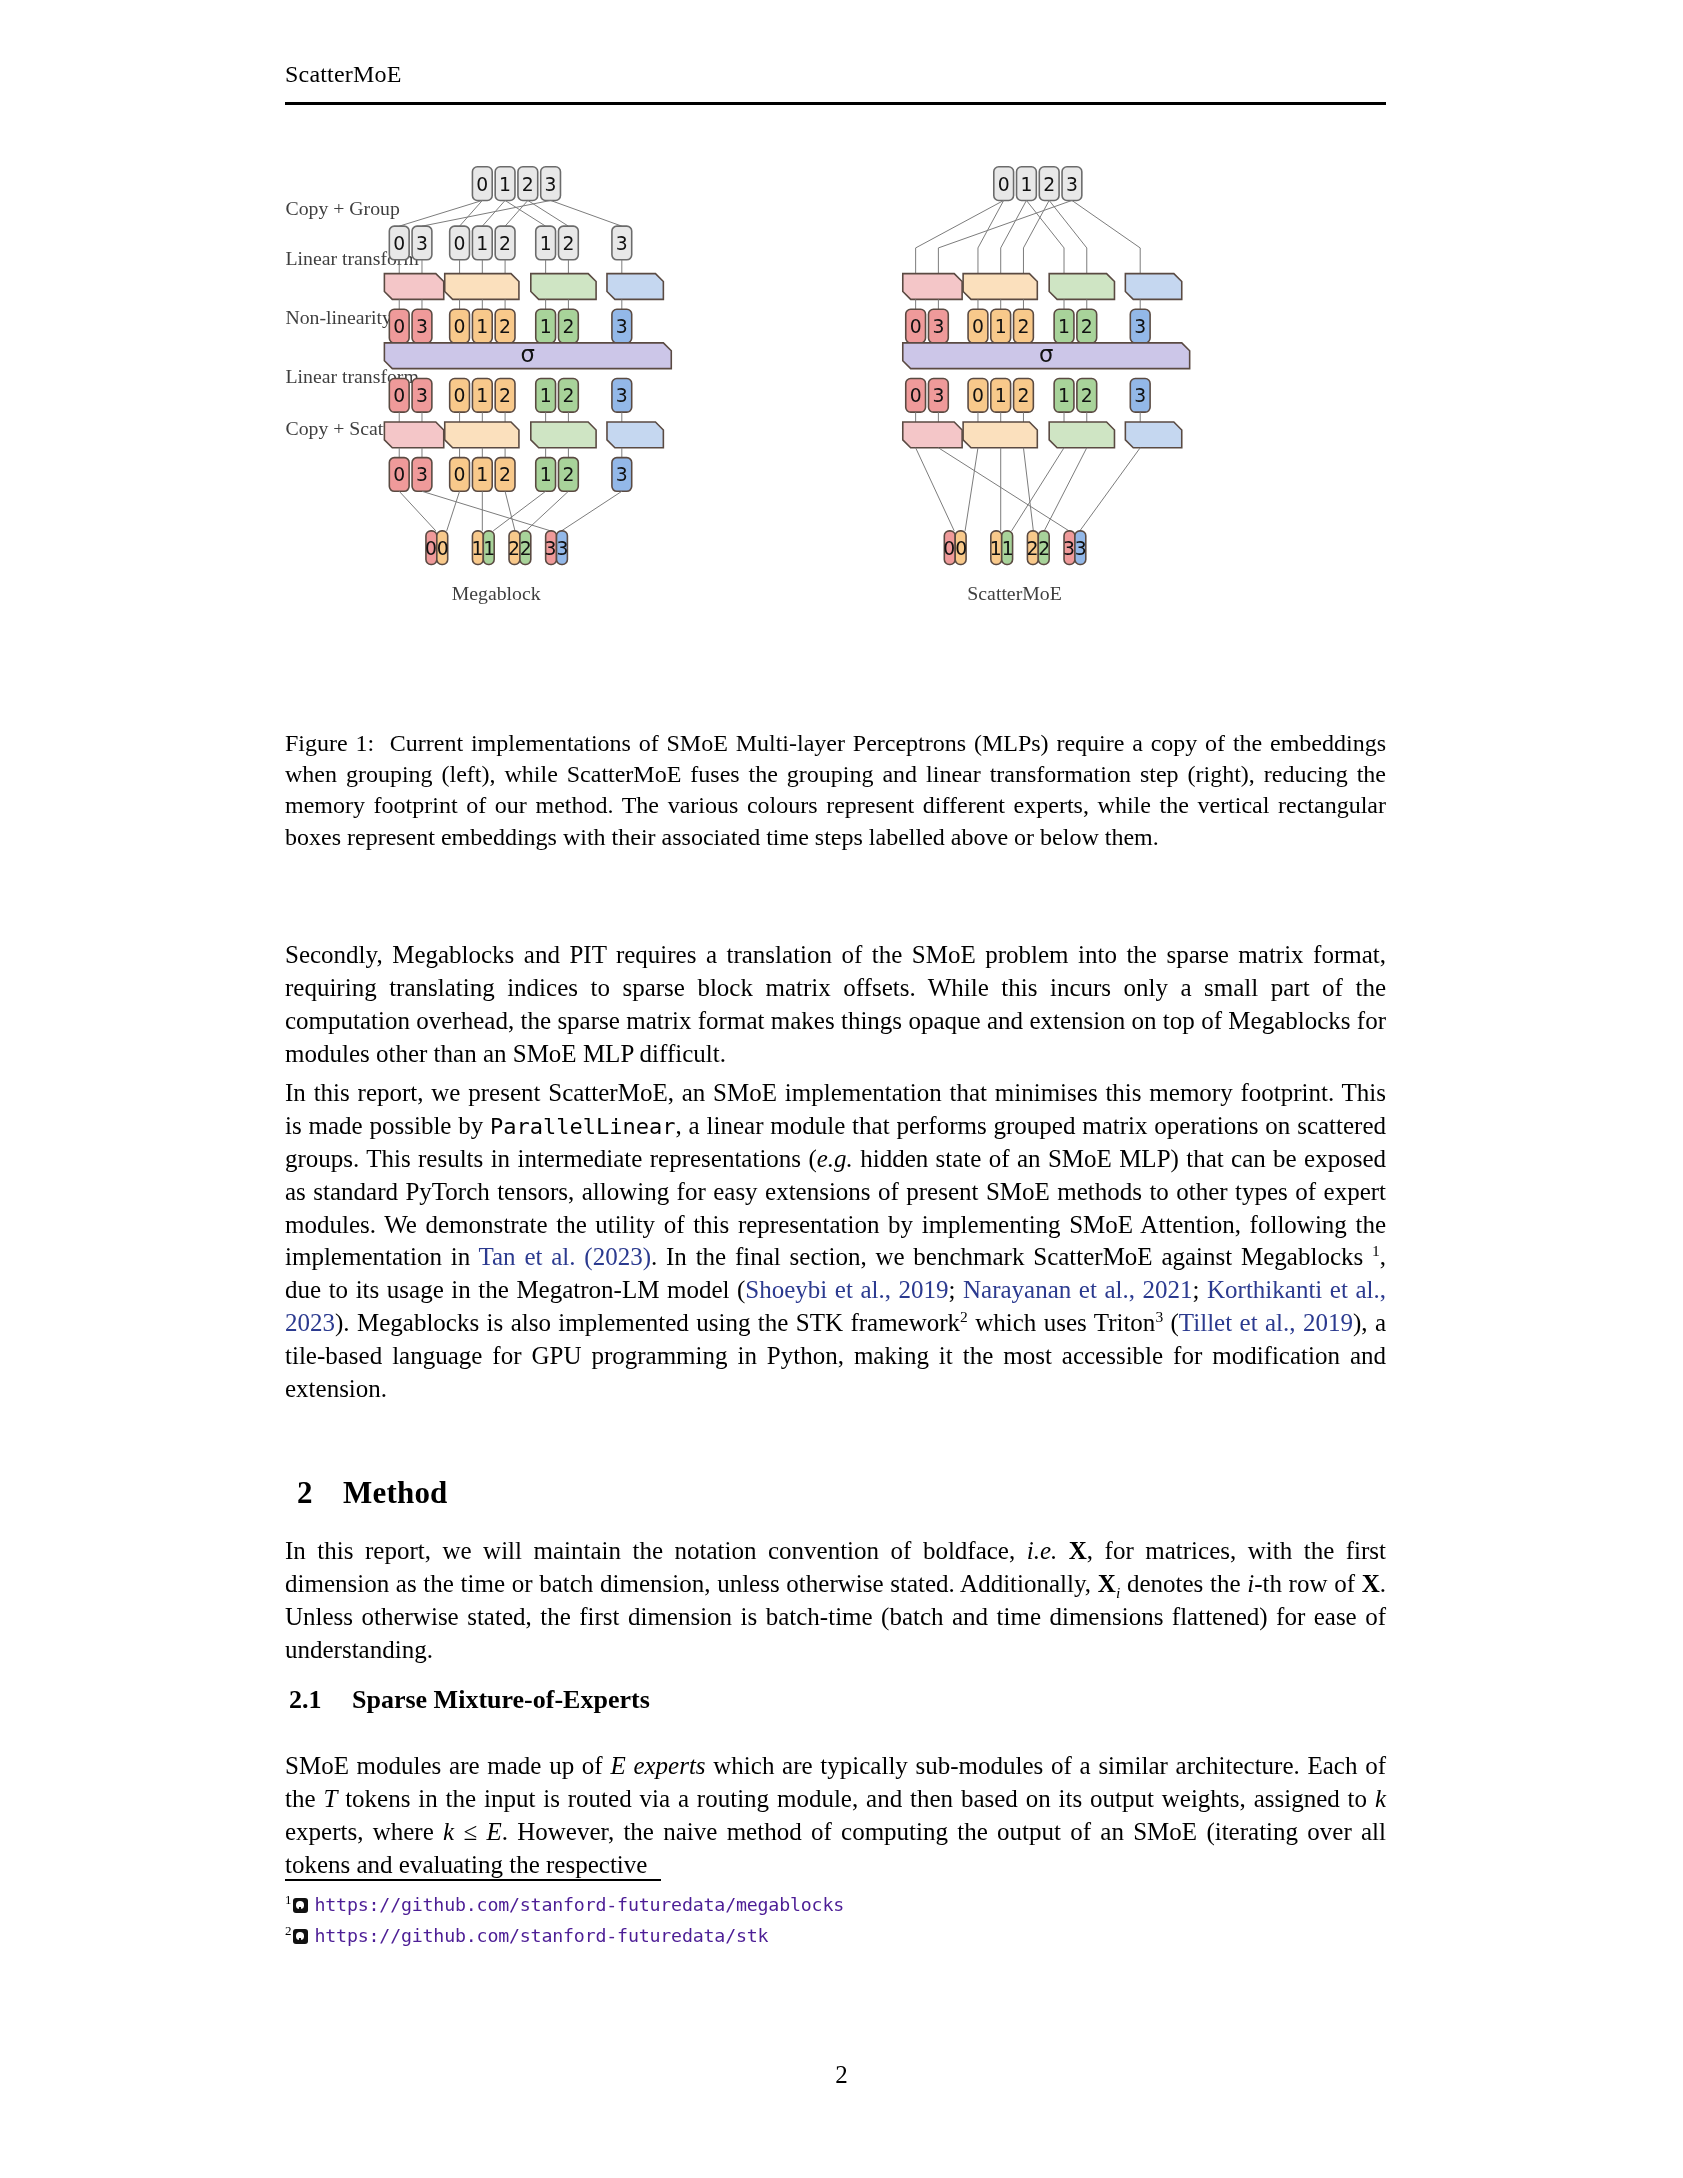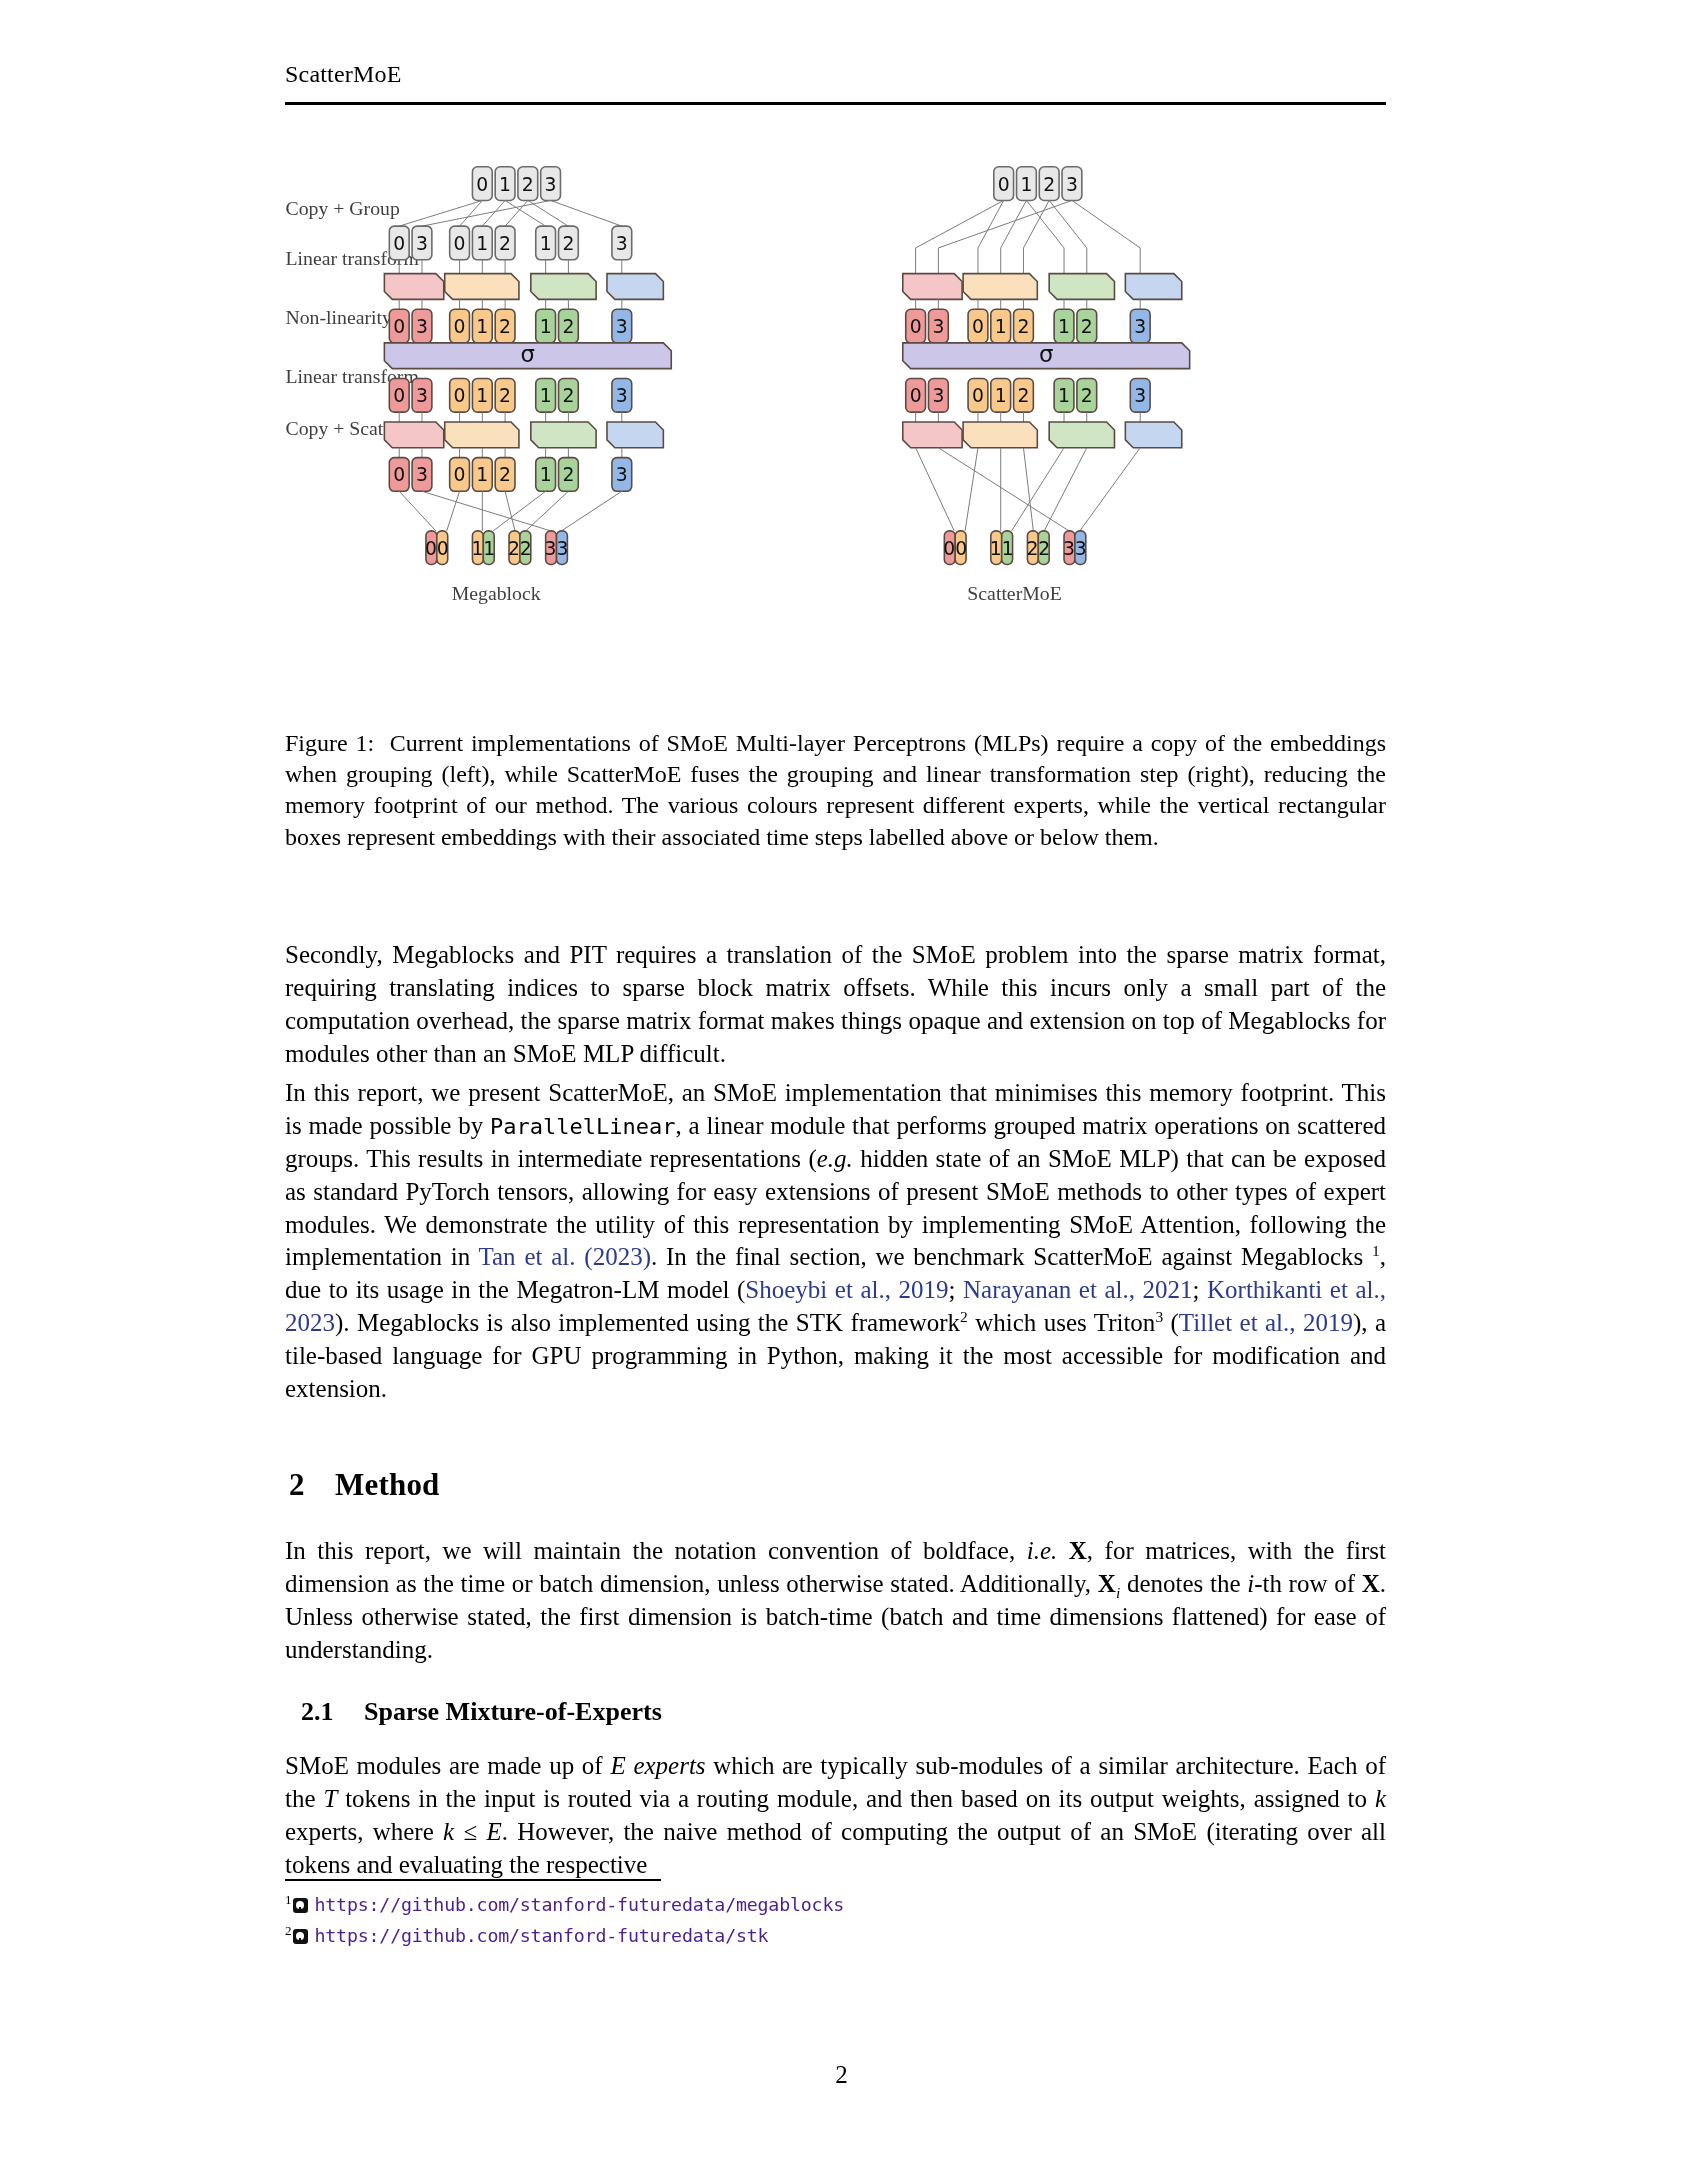--- a/index.html
+++ b/index.html
@@ -79,29 +79,29 @@
   }
   .cite { color: #2b3a8f; }
   .ital { font-style: italic; }
   .bf { font-weight: bold; }
   sup { font-size: 0.62em; vertical-align: super; line-height: 0; }
   sub { font-size: 0.62em; vertical-align: sub; line-height: 0; }
 
   h2.sec {
     position: absolute;
     left: 285px;
-    margin: 4px;
+    margin: 12px;
     font-size: 31px;
     font-weight: bold;
     letter-spacing: 0.2px;
   }
   h3.subsec {
     position: absolute;
     left: 285px;
-    margin: 16px;
+    margin: 4px;
     font-size: 26px;
     font-weight: bold;
   }
   .sec-num { display: inline-block; width: 46px; }
   .subsec-num { display: inline-block; width: 63px; }
 
   
   .fn-rule {
     position: absolute;
     left: 285px;

